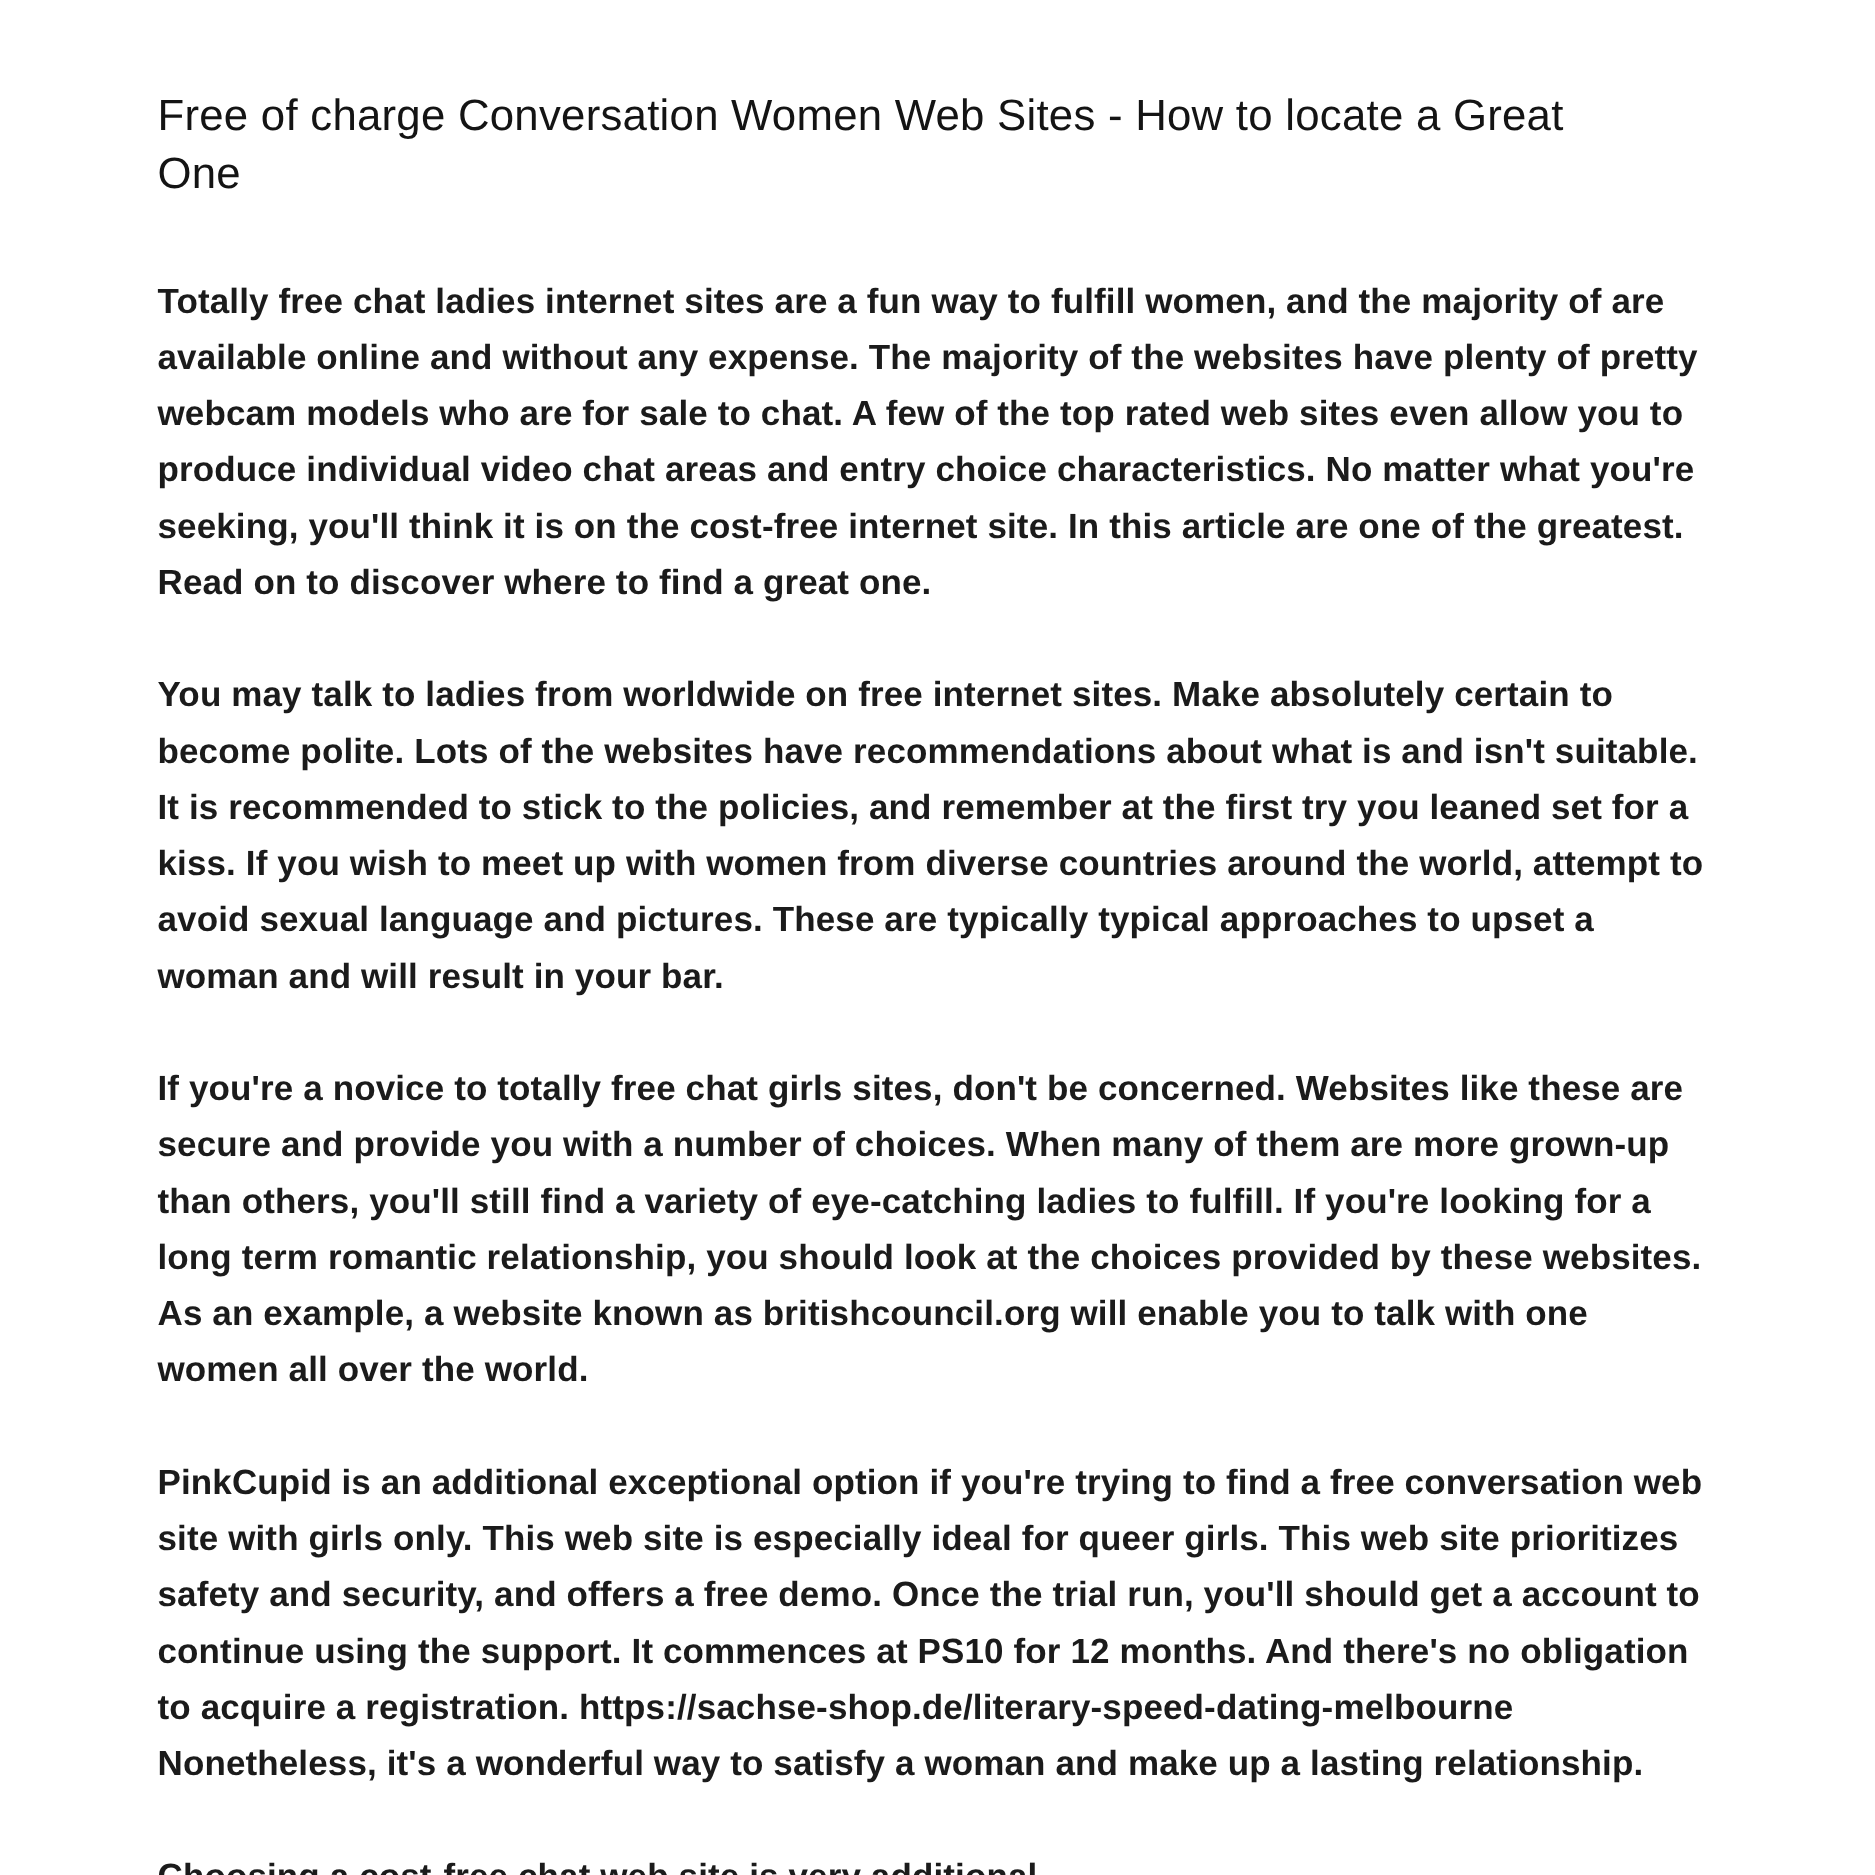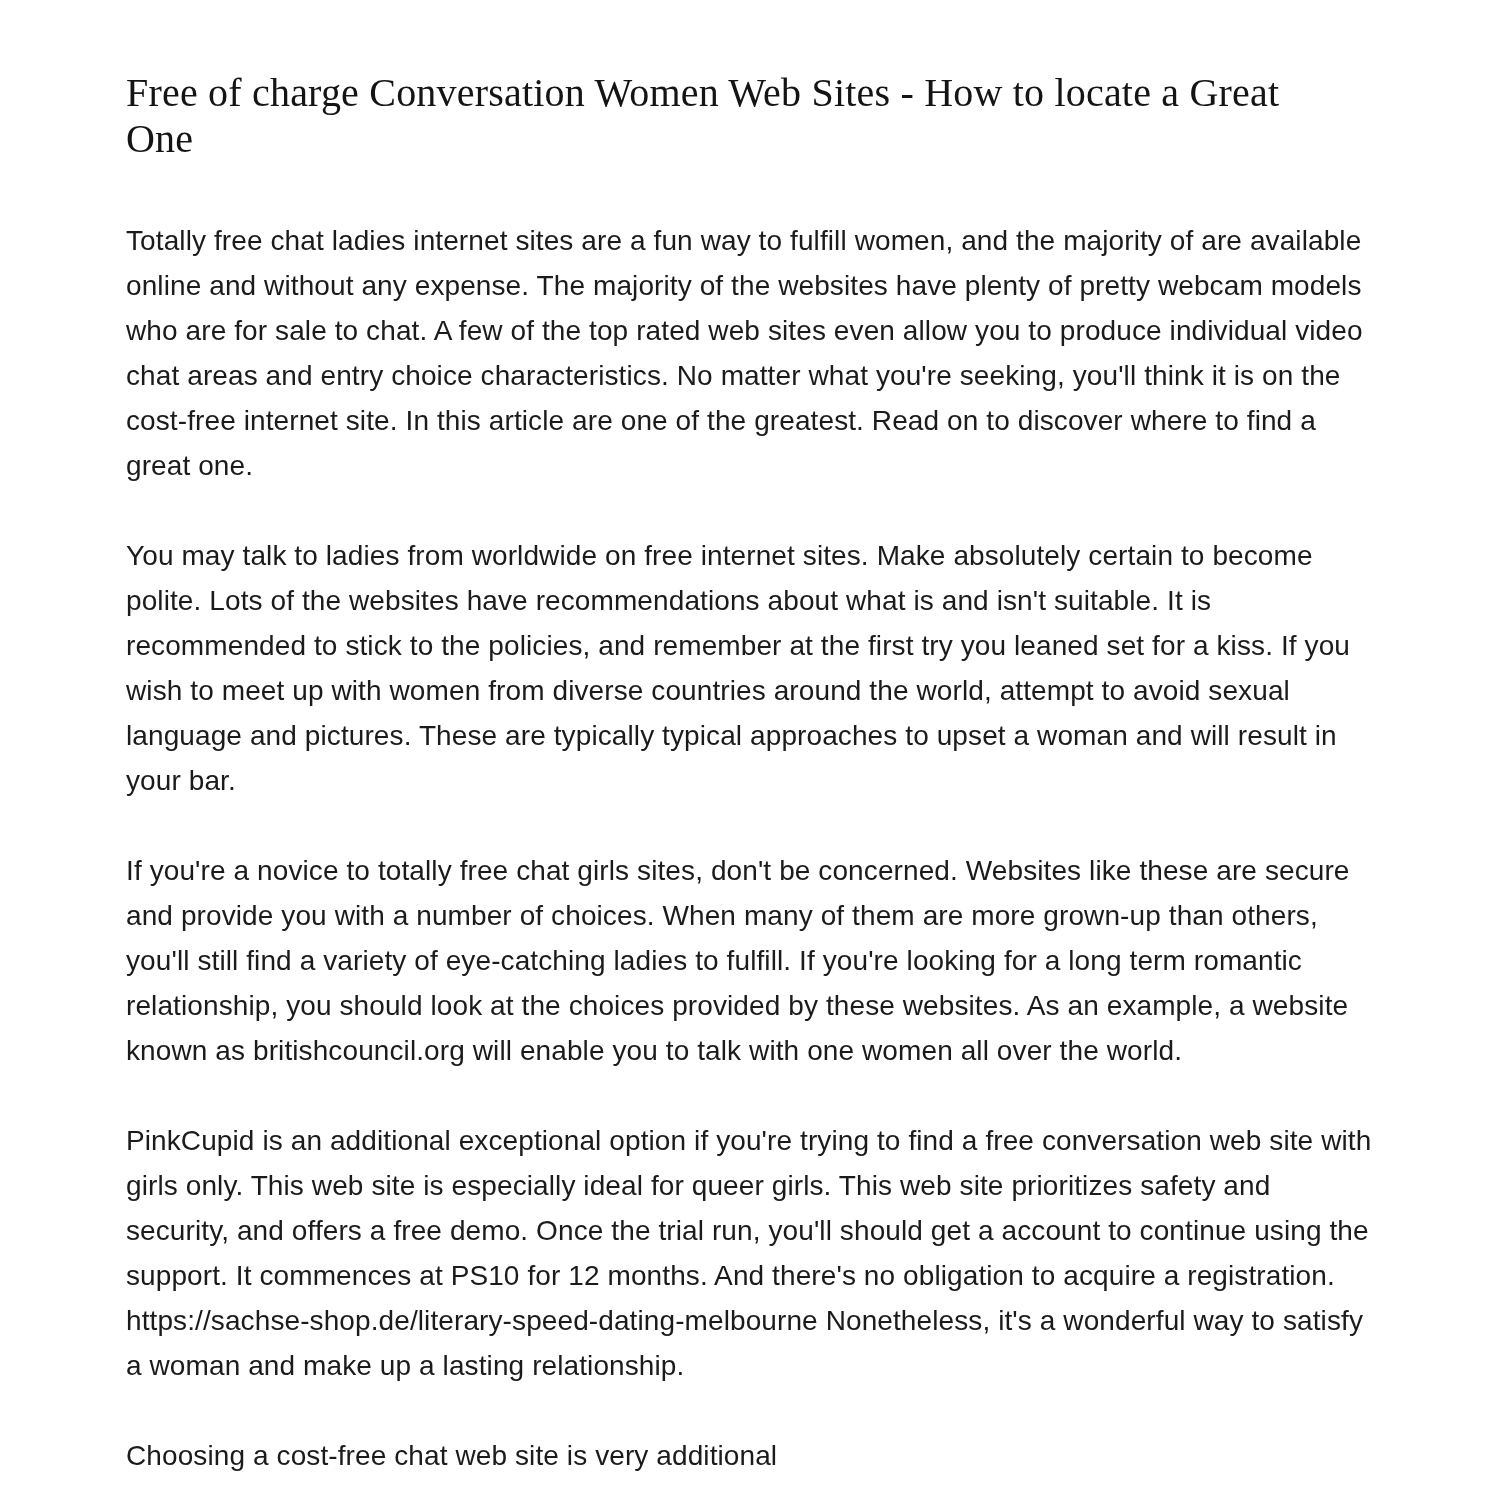--- a/index.html
+++ b/index.html
@@ -14,33 +14,32 @@
     color: #1b1b1b;
     -webkit-font-smoothing: antialiased;
   }
   .page {
     width: 1500px;
     height: 1500px;
     padding: 70px 120px 0 126px;
     background: #ffffff;
   }
   .article-title {
-    font-size: 40px;
+    font-size: 35px;
     line-height: 46px;
     font-weight: 400;
     color: #141414;
     letter-spacing: 0.2px;
     max-width: 1180px;
     margin-bottom: 56px;
-    font-family: Liberation Serif, serif;
   }
   .para {
     font-size: 28px;
     line-height: 45px;
-    font-weight: 400;
+    font-weight: 700;
     color: #1b1b1b;
     max-width: 1246px;
     margin-bottom: 45px;
     letter-spacing: 0.1px;
   }
 </style>
 </head>
 <body>
 
 <div class="page">

